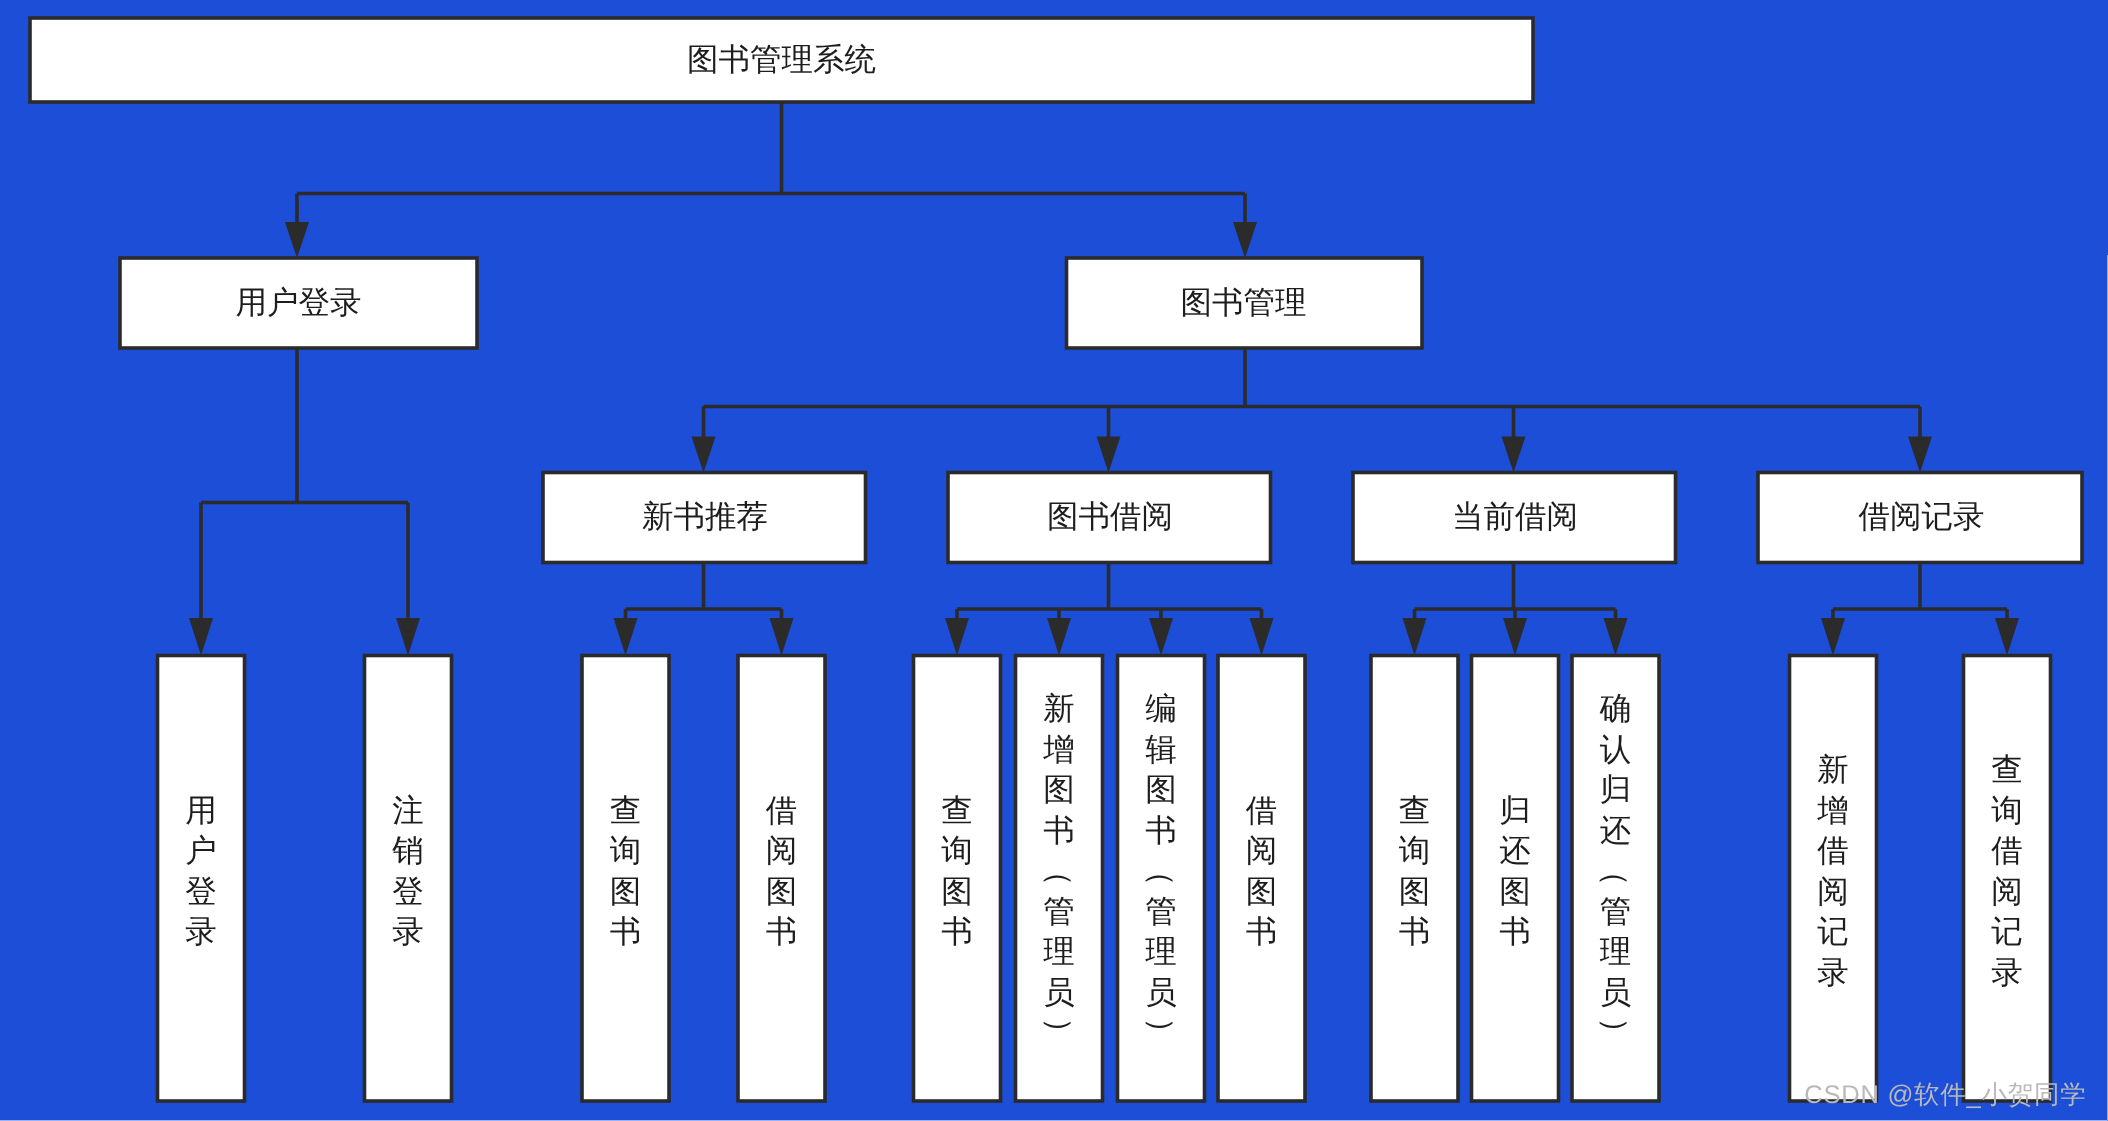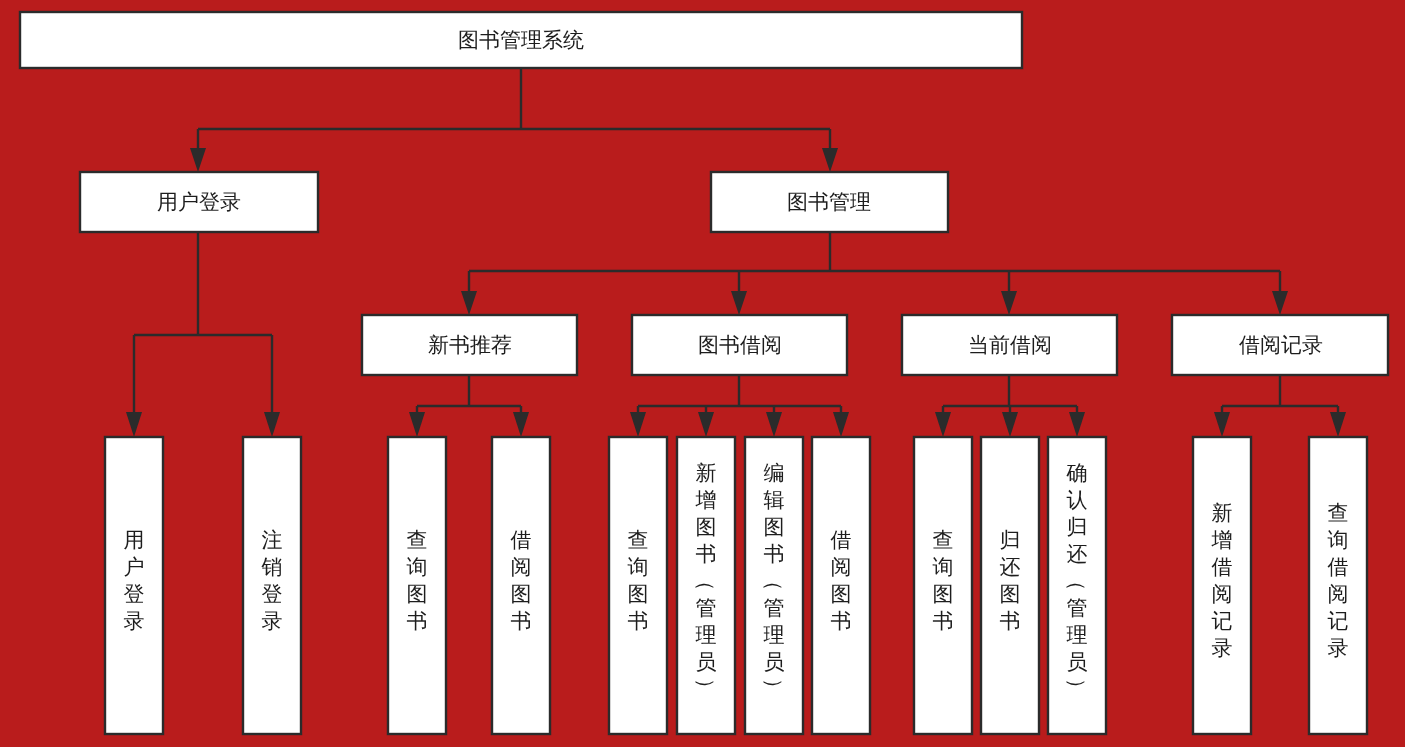--- a/index.html
+++ b/index.html
@@ -8,21 +8,21 @@
     padding: 0;
     background: #ffffff;
   }
   body {
     font-family: "Liberation Sans", "DejaVu Sans", sans-serif;
   }
   #diagram-root {
     position: relative;
     width: 1405px;
     height: 747px;
-    background: #b91c1c;
+    background: #1d4ed8;
     overflow: hidden;
   }
   svg#tree-svg {
     position: absolute;
     left: 0;
     top: 0;
     width: 1405px;
     height: 747px;
     display: block;
   }
@@ -300,13 +300,14 @@
           <text class="node-label-vertical" x="1338" y="520">查</text>
           <text class="node-label-vertical" x="1338" y="547">询</text>
           <text class="node-label-vertical" x="1338" y="574">借</text>
           <text class="node-label-vertical" x="1338" y="601">阅</text>
           <text class="node-label-vertical" x="1338" y="628">记</text>
           <text class="node-label-vertical" x="1338" y="655">录</text>
         </g>
       </g>
   </svg>
 
+  <div class="watermark">CSDN @软件_小贺同学</div>
 </div>
 
 </body></html>

